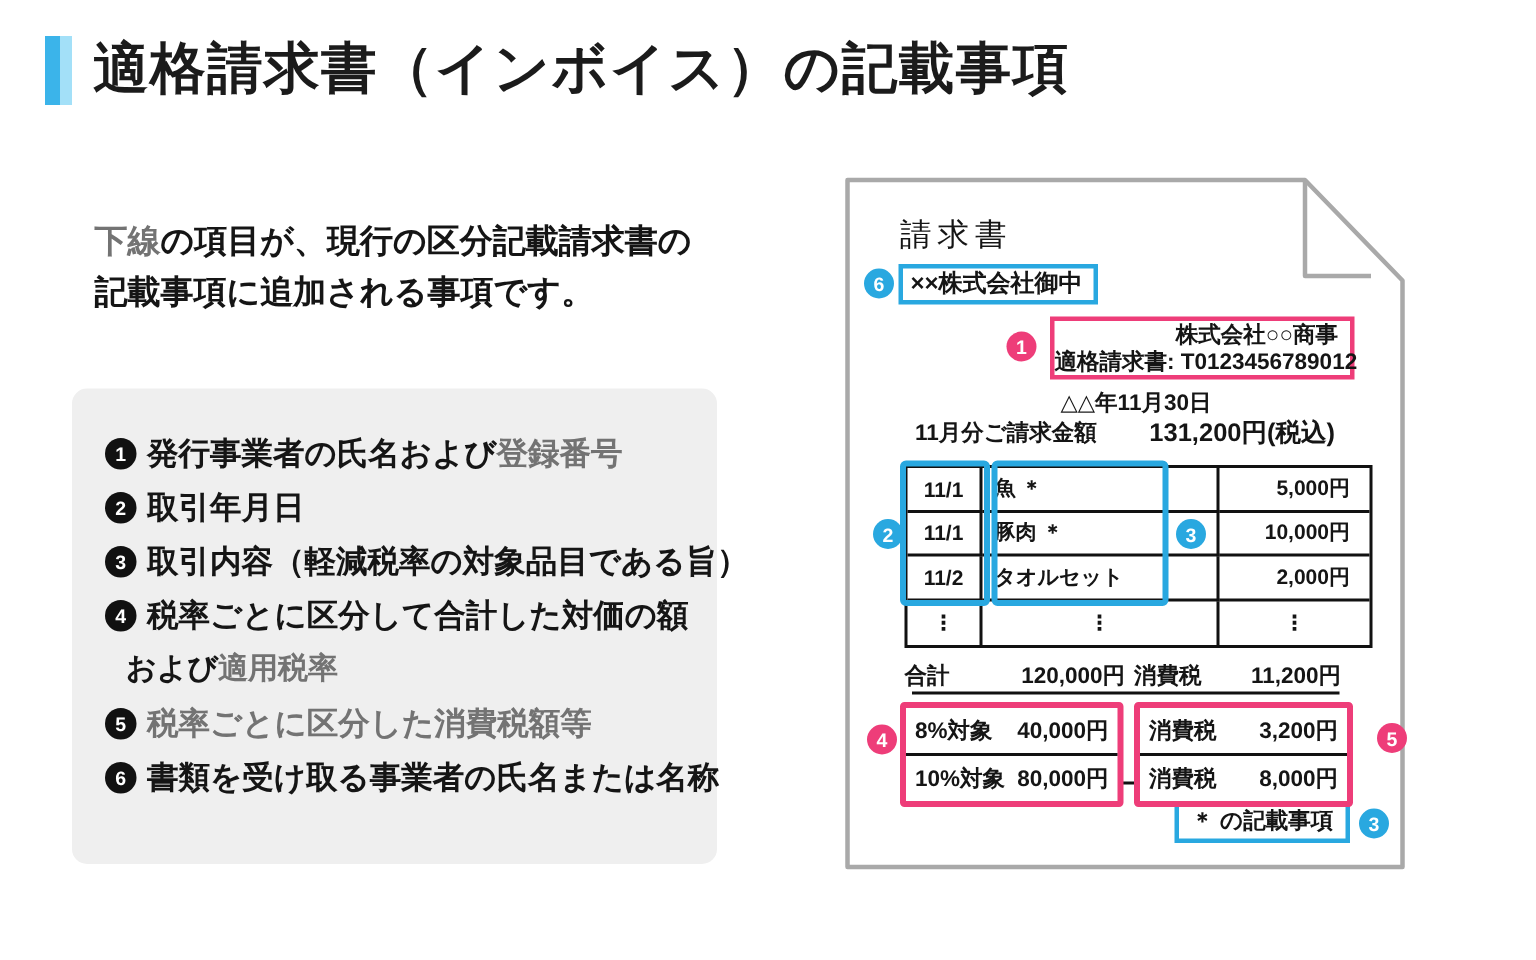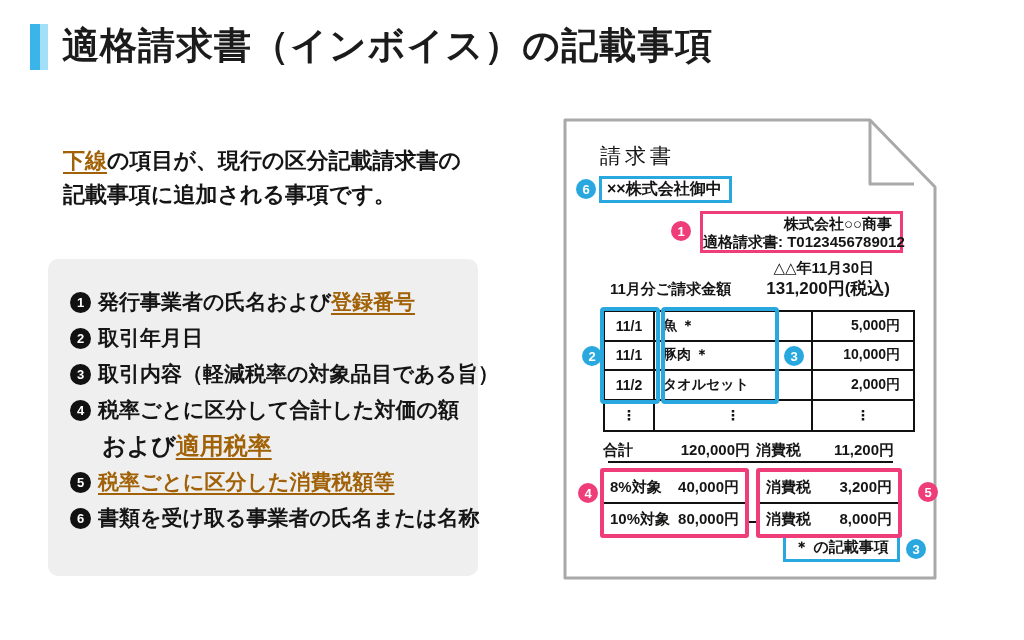--- a/index.html
+++ b/index.html
@@ -8,46 +8,46 @@
 
   
   .title-bar{position:absolute;left:30px;top:24px;width:18px;height:46px;
              background:linear-gradient(to right,#3BB4EA 0 55%,#A3E0F8 55% 100%);}
   .page-title{position:absolute;left:62px;top:21px;font-size:37px;font-weight:bold;
               color:#1b1b1b;letter-spacing:1px;white-space:nowrap;}
 
   
   .intro{position:absolute;left:63px;top:144px;font-size:22px;font-weight:bold;
          line-height:34px;white-space:nowrap;}
-  .hl-u{color:#a16207;text-decoration:underline;text-decoration-thickness:2px;text-underline-offset:4px;}
+  .hl-u{color:#737373;text-decoration-thickness:2px;text-underline-offset:4px;}
 
   
   .panel{position:absolute;left:48px;top:259px;width:430px;height:317px;background:#EFEFEF;
          border-radius:10px;padding:25px 0 0 22px;box-sizing:border-box;}
   .item-row{display:flex;align-items:center;gap:7px;height:36px;font-size:21px;
             font-weight:bold;white-space:nowrap;}
-  .item-line2{height:36px;line-height:36px;margin-left:32px;font-size:24px;font-weight:bold;white-space:nowrap;}
+  .item-line2{height:36px;line-height:36px;margin-left:14px;font-size:20px;font-weight:bold;white-space:nowrap;}
   .marker{width:21px;height:21px;border-radius:50%;background:#111;color:#fff;font-size:13px;
           font-weight:bold;display:flex;align-items:center;justify-content:center;flex-shrink:0;}
 
   
   .paper{position:absolute;left:563px;top:118px;width:376px;height:464px;}
   .paper svg{position:absolute;left:0;top:0;}
   .inv-title{position:absolute;left:37px;top:24px;font-size:21px;font-weight:normal;letter-spacing:4px;}
   .badge{position:absolute;width:20px;height:20px;border-radius:50%;color:#fff;font-size:13px;
          font-weight:bold;display:flex;align-items:center;justify-content:center;z-index:5;}
   .badge-blue{background:#29A8E0;}
   .badge-pink{background:#EE3D79;}
   .recipient-box{position:absolute;left:36px;top:58px;width:133px;height:27px;border:3px solid #29A8E0;
                  box-sizing:border-box;display:flex;align-items:center;padding-left:5px;
                  font-size:16px;font-weight:bold;background:#fff;white-space:nowrap;}
   .issuer-box{position:absolute;left:137px;top:93px;width:203px;height:42px;border:3px solid #EE3D79;
               box-sizing:border-box;text-align:right;padding:1px 8px 0 0;font-size:15px;
               font-weight:bold;line-height:18px;background:#fff;white-space:nowrap;}
-  .inv-date{position:absolute;left:121px;top:141px;width:190px;text-align:right;font-size:15px;font-weight:bold;}
+  .inv-date{position:absolute;left:144px;top:141px;width:190px;font-size:15px;font-weight:bold;}
   .billing-row{position:absolute;left:47px;top:160px;width:280px;display:flex;
                justify-content:space-between;align-items:flex-end;}
   .billing-label{font-size:15px;font-weight:bold;line-height:22px;}
   .billing-amount{font-size:17px;font-weight:bold;line-height:22px;}
 
   .inv-table{position:absolute;left:40px;top:192px;display:grid;
              grid-template-columns:50px 158px 100px;grid-auto-rows:29.5px;border:2px solid #111;}
   .cell{display:flex;align-items:center;font-size:14px;font-weight:bold;border-right:2px solid #111;
         border-bottom:2px solid #111;box-sizing:border-box;}
   .cell.last-col{border-right:none;}

